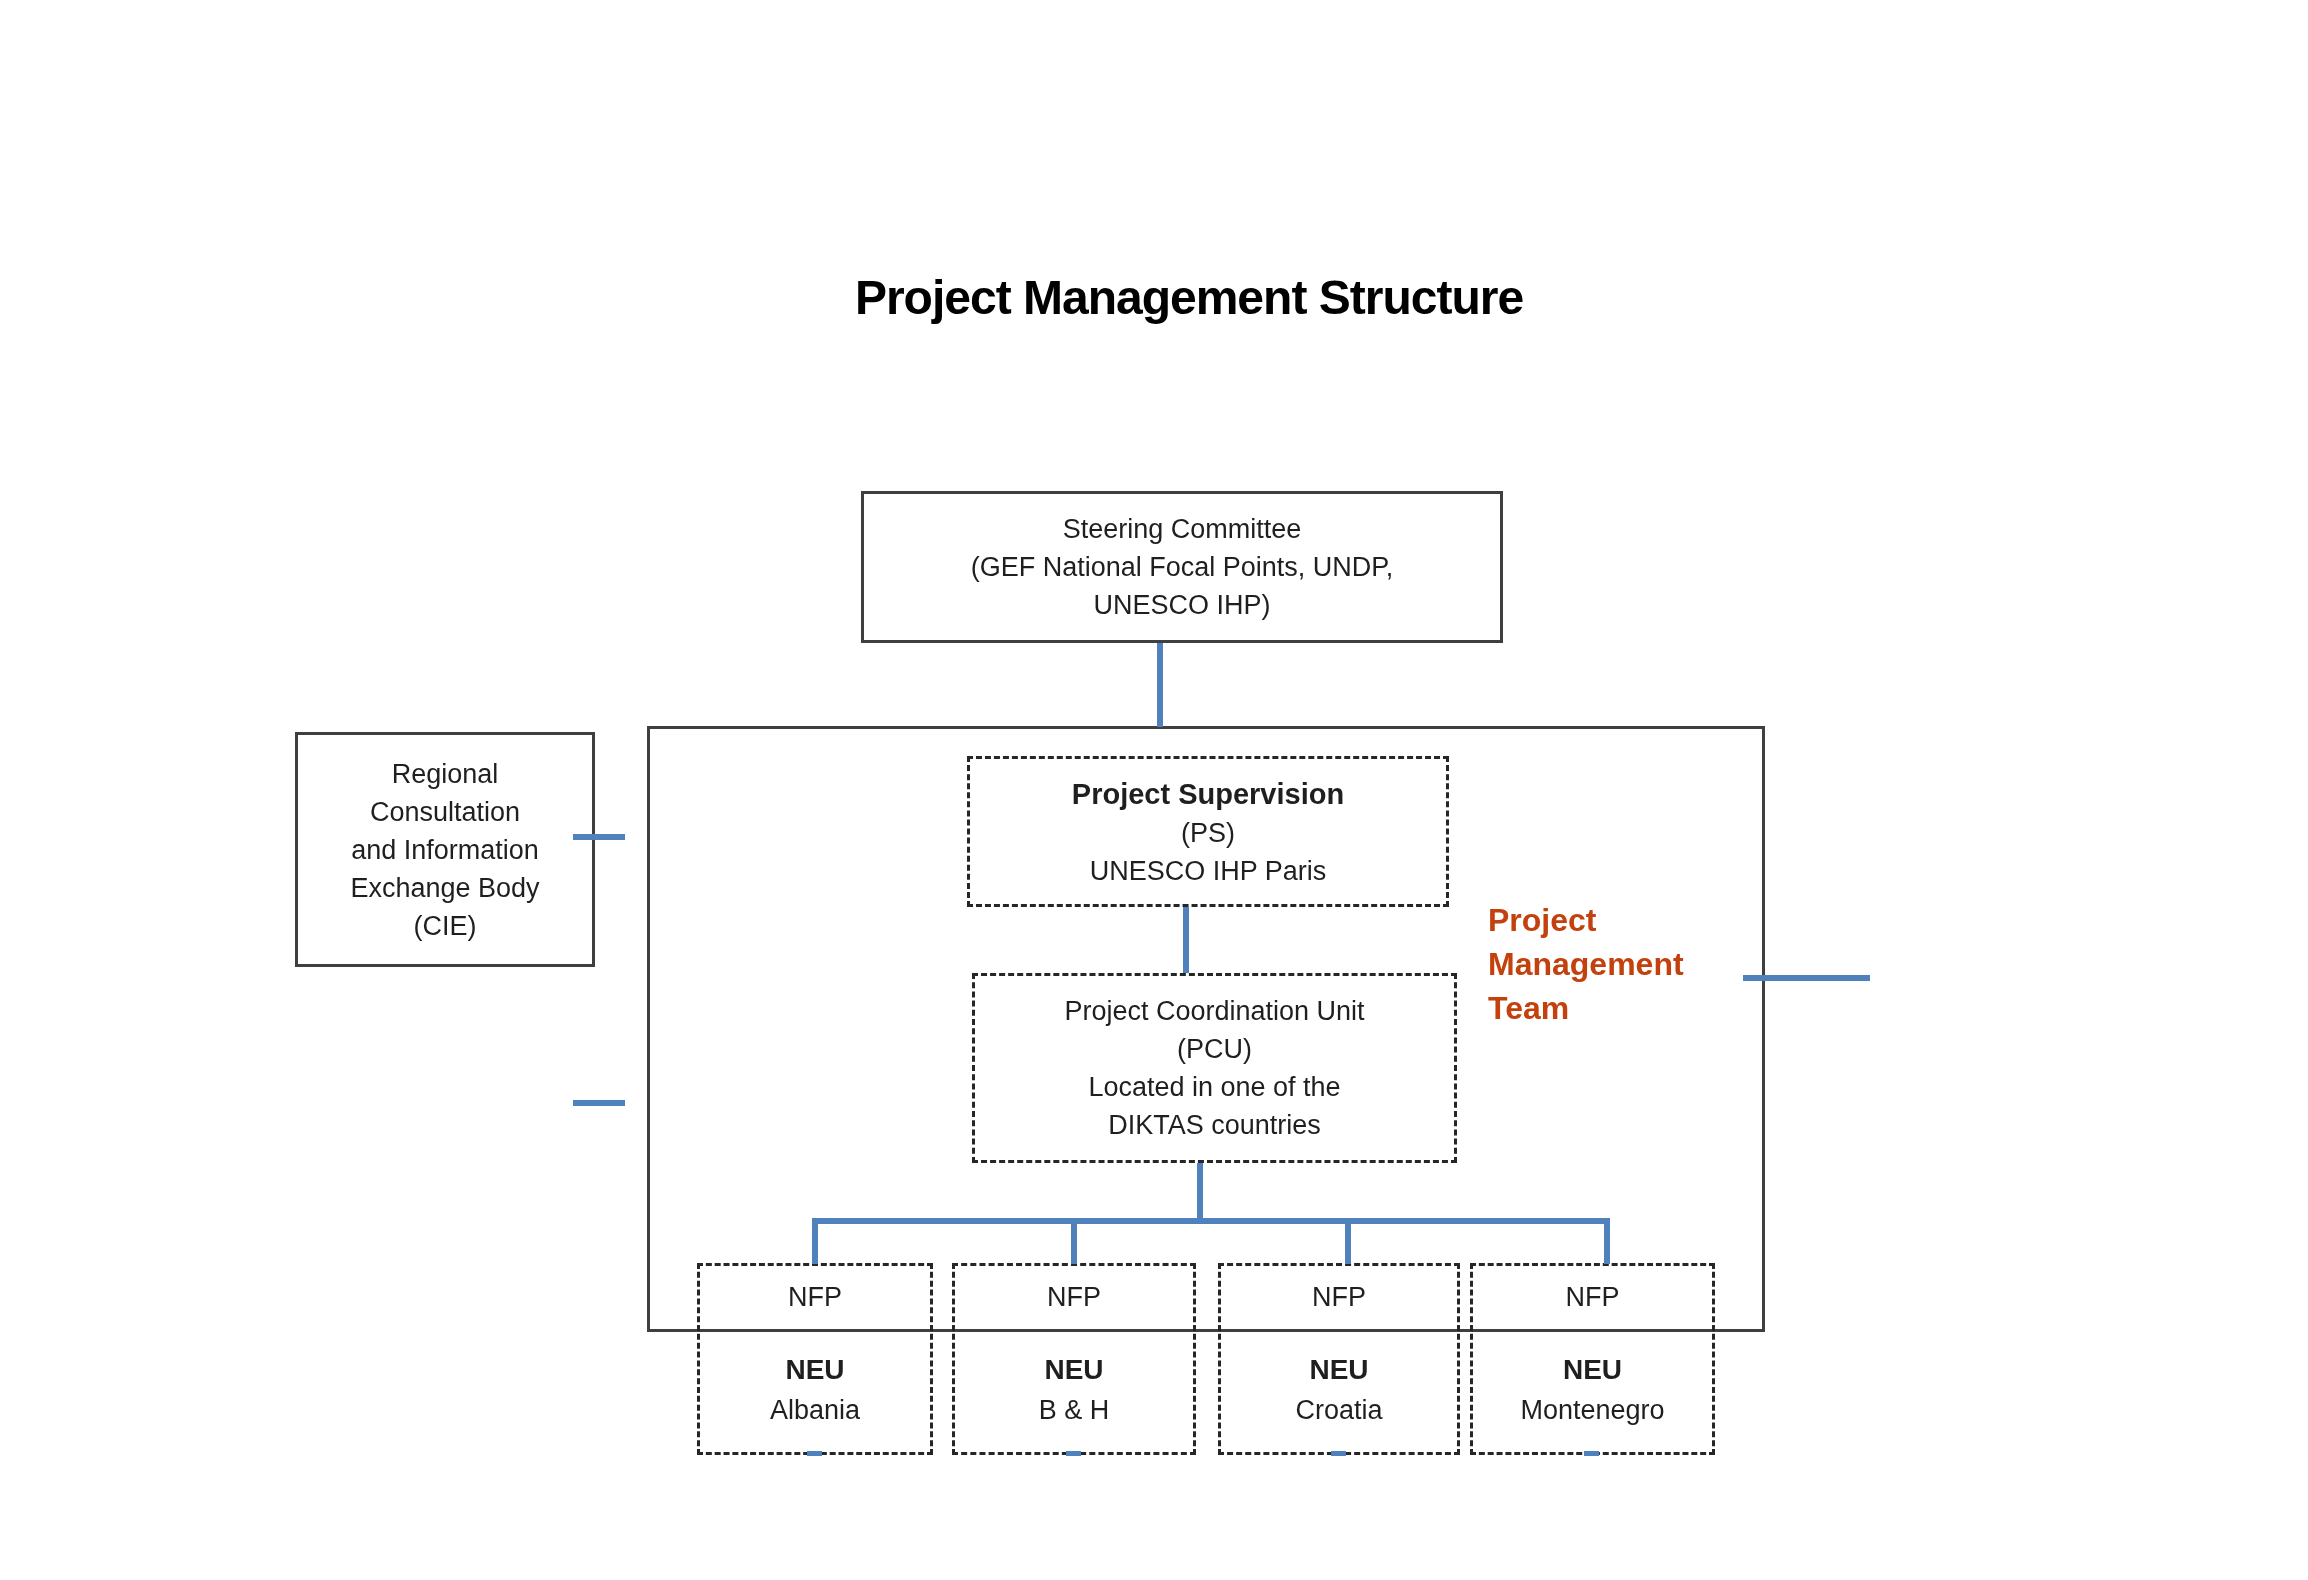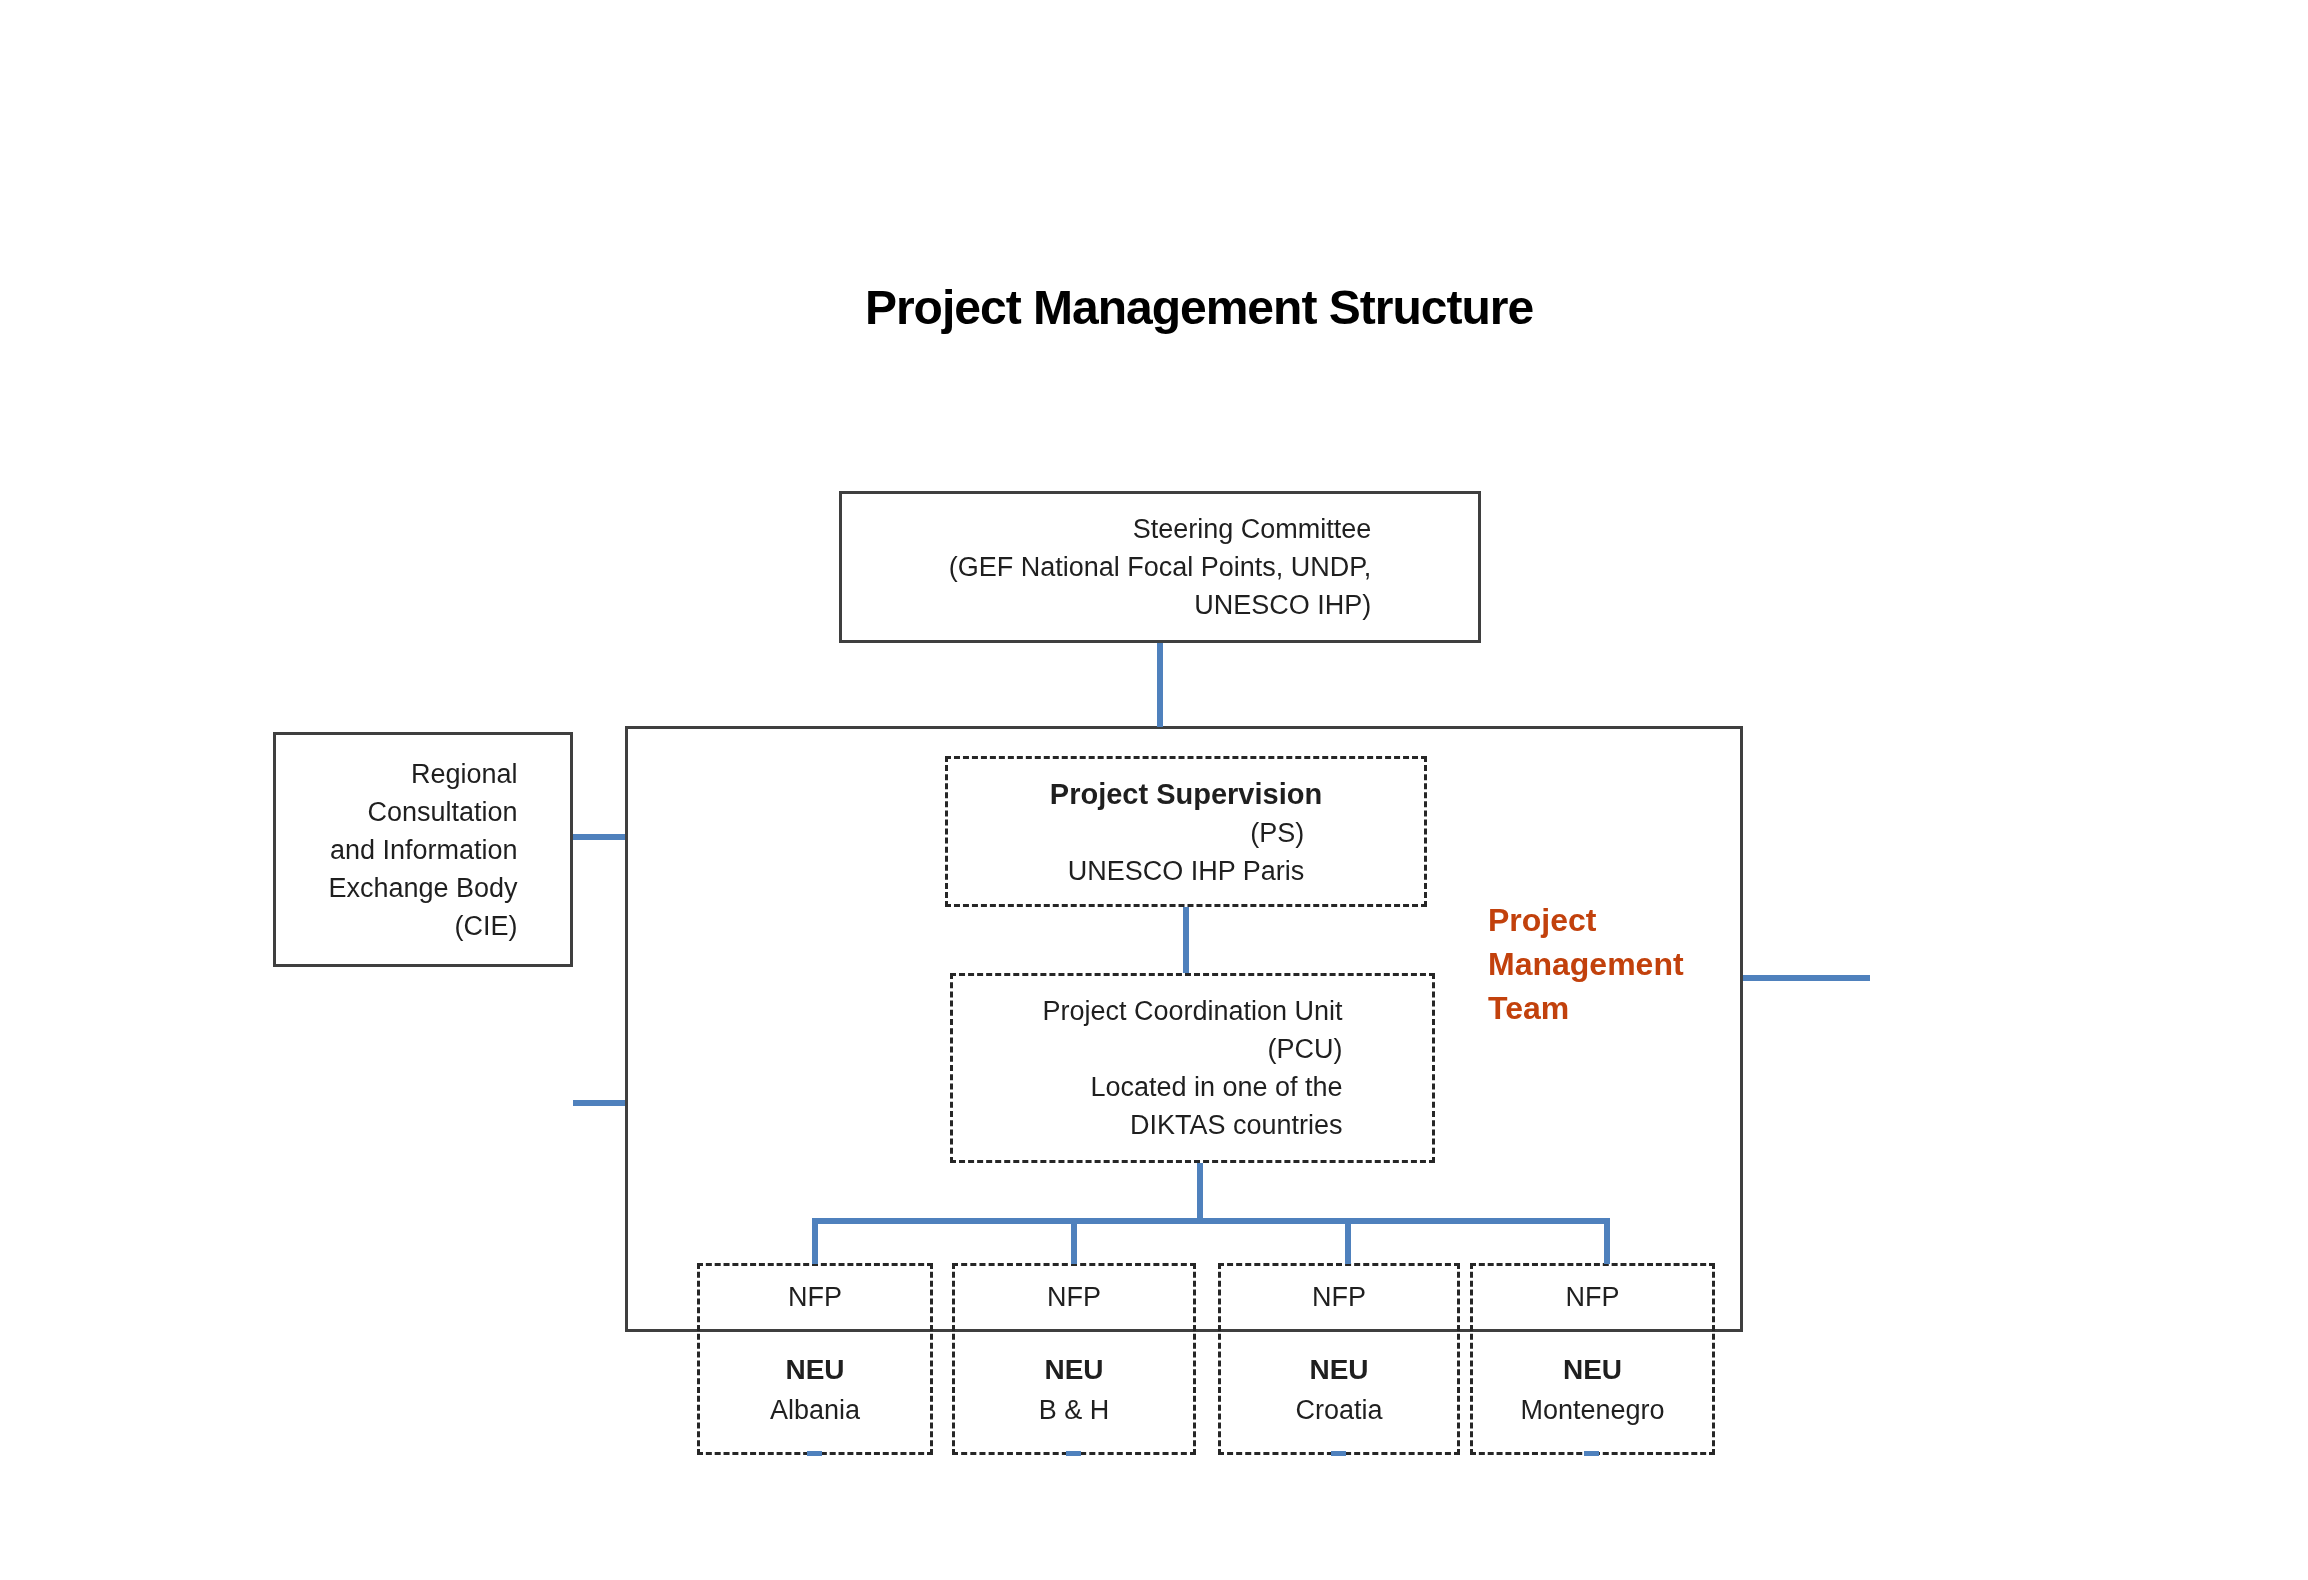--- a/index.html
+++ b/index.html
@@ -14,37 +14,38 @@
     background: #ffffff;
     font-family: "Liberation Sans", "DejaVu Sans", sans-serif;
     color: var(--text, #1f1f1f);
     overflow: hidden;
   }
   .title {
     position: absolute;
     left: 765px;
     top: 266px;
     width: 840px;
-    margin: 14px;
+    margin: 4px;
     text-align: center;
     font-size: 48px;
     font-weight: 700;
     letter-spacing: -1px;
     color: #000000;
     white-space: nowrap;
   }
   .box {
     position: absolute;
     box-sizing: border-box;
     display: flex;
     flex-direction: column;
     align-items: center;
     justify-content: center;
-    text-align: right;
+    text-align: center;
     background: transparent;
+    margin-left: 22px;
   }
   .solid  { border: 3px solid var(--solid-border, #3f3f3f); }
   .dashed { border: 3px dashed var(--dashed-border, #262626); }
   .boxtext {
     white-space: pre-line;
     font-size: 27px;
     line-height: 38px;
   }
   .boxheading {
     font-size: 29px;

